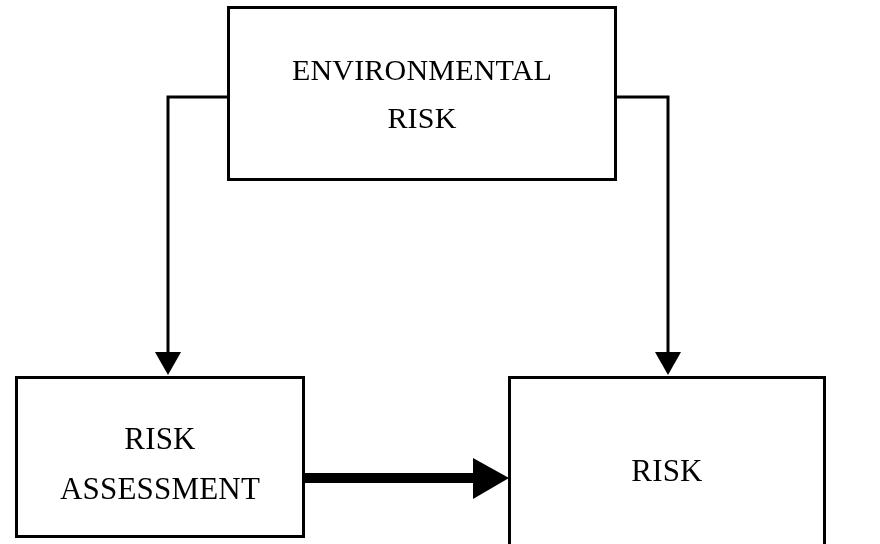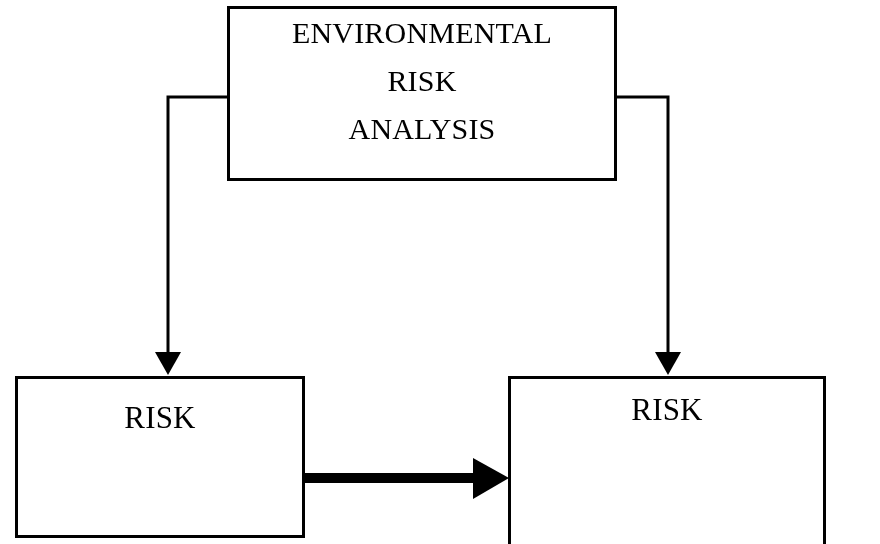--- a/index.html
+++ b/index.html
@@ -23,20 +23,21 @@
     height: 544px;
   }
   .node-box {
     position: absolute;
     box-sizing: border-box;
     background: #ffffff;
     border: 3px solid #000000;
     display: flex;
     flex-direction: column;
     align-items: center;
+    justify-content: center;
     z-index: 3;
   }
   .node-label {
     color: #000000;
     text-align: center;
     white-space: nowrap;
     letter-spacing: 0.2px;
   }
 
   
@@ -108,27 +109,27 @@
     <g>
       <rect x="303" y="473" width="172" height="10" fill="#000000"></rect>
       <polygon points="473,458 509,478 473,499" fill="#000000"></polygon>
     </g>
   </svg>
 
   <div class="node-box" id="node-era">
     <div class="stack">
       <div class="node-label">ENVIRONMENTAL</div>
       <div class="node-label">RISK</div>
-      <div class="node-label">ANALYSIS</div>
     </div>
   </div>
 
   <div class="node-box" id="node-ra">
     <div class="stack">
       <div class="node-label">RISK</div>
+      <div class="node-label">ASSESSMENT</div>
     </div>
   </div>
 
   <div class="node-box" id="node-rm">
     <div class="stack">
       <div class="node-label">RISK</div>
     </div>
   </div>
 
 </div>

